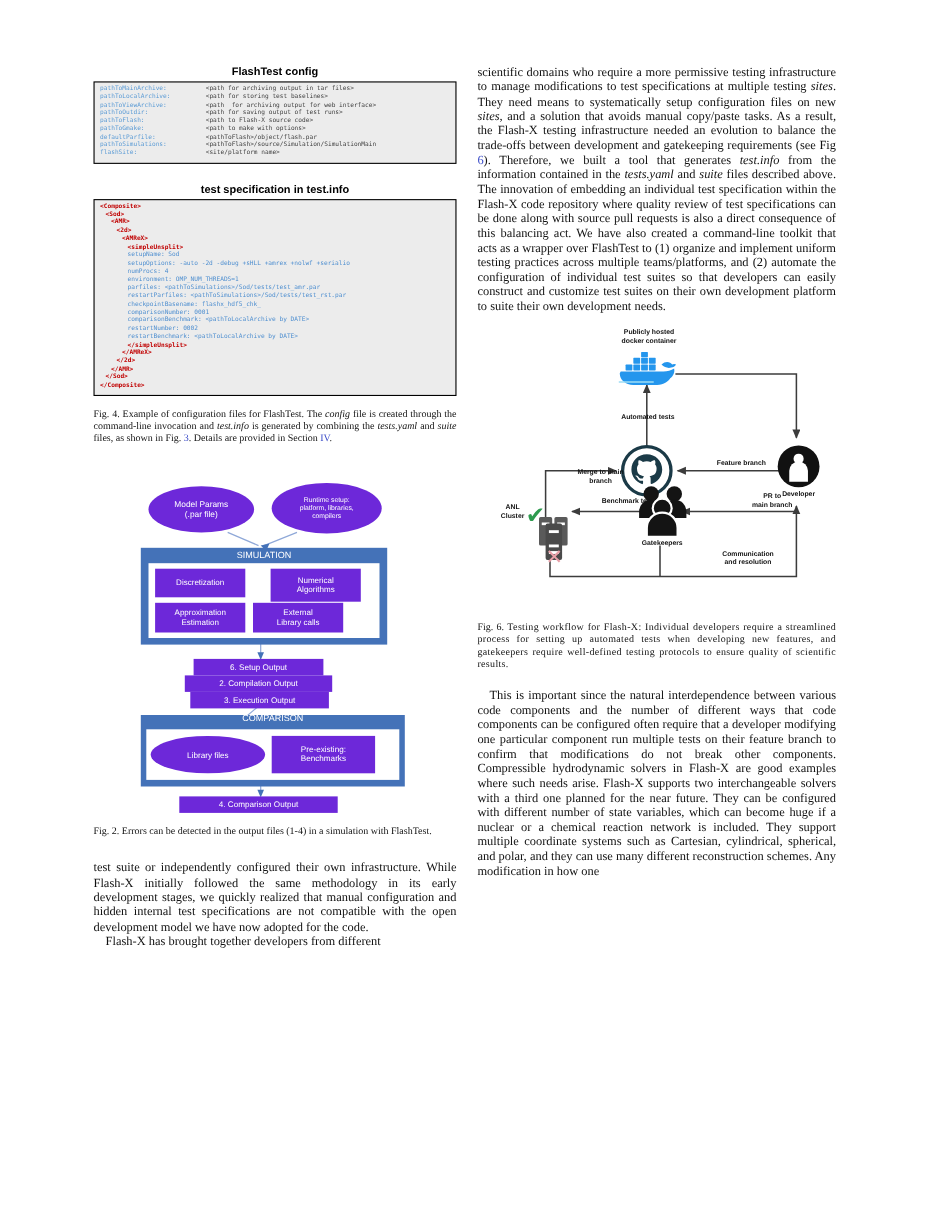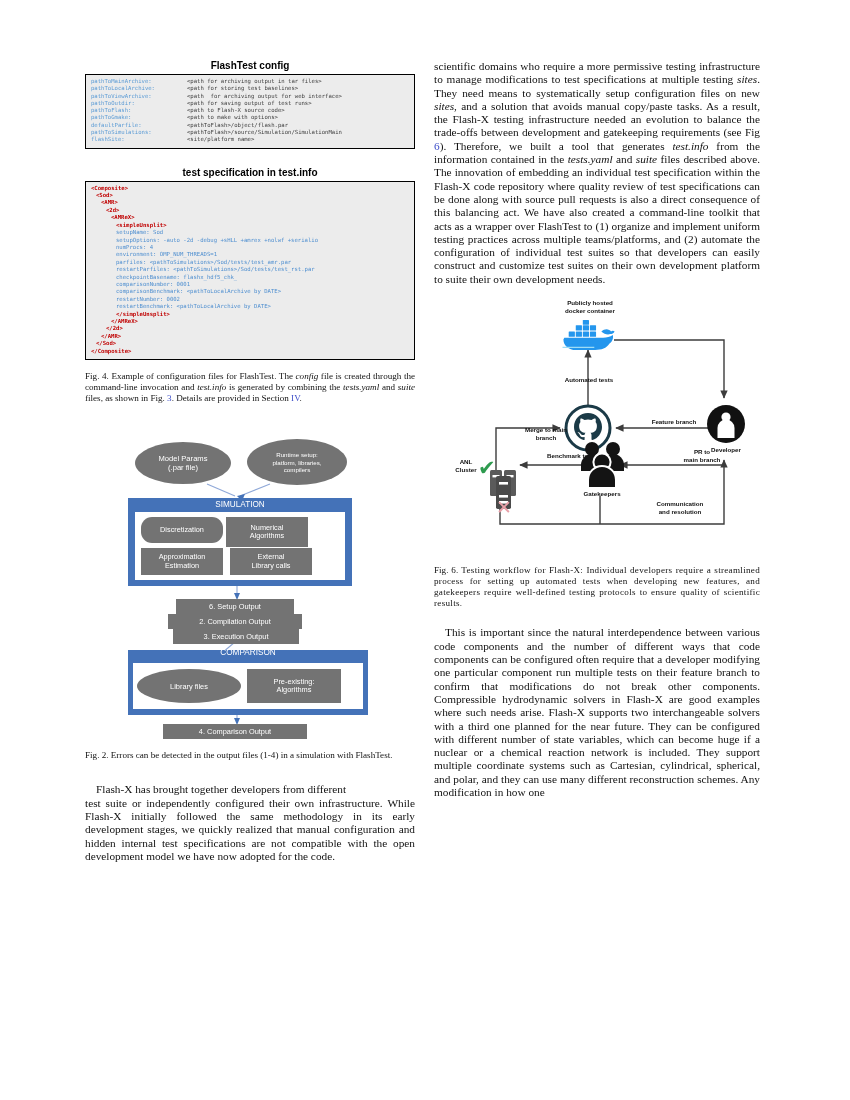--- a/index.html
+++ b/index.html
@@ -62,21 +62,21 @@
   }
   .codebox2 .tag { color:#c00000; font-weight:bold; }
   .codebox2 .key { color:#4f8fd0; }
 
   .cfg-row { display:block; }
   .cfg-k { display:inline-block; width:96px; color:#5b9bd5; }
   .cfg-v { color:#3d3d3d; }
 
   
   .fig5 { position:relative; width:330px; height:310px; }
-  .b { background:#737373; color:#fff;
+  .b { background:#6d28d9; color:#fff;
        font-family:"Liberation Sans", sans-serif;
        display:flex; align-items:center; justify-content:center;
        text-align:center; box-sizing:border-box; }
   .ell { border-radius:50%; }
 
   
   .fig6 { position:relative; width:326px; height:255px; }
   .f6txt { position:absolute; font-family:"Liberation Sans", sans-serif;
            font-weight:bold; font-size:6.2px; color:#111; text-align:center;
            line-height:7.6px; }
@@ -120,50 +120,50 @@
 (.par file)</div>
 
       <div class="b ell" style="position:absolute;left:162px;top:13px;width:100px;height:46px;font-size:6.2px;line-height:7.6px;white-space:pre;">Runtime setup:
 platform, libraries,
 compilers</div>
 
       <div style="position:absolute;left:43px;top:72px;width:224px;height:88px;background:#4472b8;"></div>
       <div style="position:absolute;left:43px;top:72px;width:224px;height:13px;display:flex;align-items:center;justify-content:center;color:#fff;font-family:'Liberation Sans',sans-serif;font-size:8.2px;">SIMULATION</div>
       <div style="position:absolute;left:50px;top:86px;width:210px;height:68px;background:#fff;"></div>
 
-      <div class="b" style="position:absolute;left:56px;top:91px;width:82px;height:26px;font-size:7.3px;line-height:8.6px;white-space:pre;border-radius:11px;">Discretization</div>
-      <div class="b" style="position:absolute;left:141px;top:91px;width:82px;height:30px;font-size:7.3px;line-height:8.6px;white-space:pre;">Numerical
+      <div class="b" style="position:absolute;left:56px;top:91px;width:82px;height:26px;font-size:7.3px;line-height:8.6px;white-space:pre;">Discretization</div>
+      <div class="b" style="position:absolute;left:161px;top:91px;width:82px;height:30px;font-size:7.3px;line-height:8.6px;white-space:pre;">Numerical
 Algorithms</div>
       <div class="b" style="position:absolute;left:56px;top:122px;width:82px;height:27px;font-size:7.3px;line-height:8.6px;white-space:pre;">Approximation
 Estimation</div>
       <div class="b" style="position:absolute;left:145px;top:122px;width:82px;height:27px;font-size:7.3px;line-height:8.6px;white-space:pre;">External
 Library calls</div>
 
       <div class="b" style="position:absolute;left:91px;top:173px;width:118px;height:15px;font-size:7.4px;">6.  Setup Output</div>
       <div class="b" style="position:absolute;left:83px;top:188px;width:134px;height:15px;font-size:7.4px;">2.  Compilation Output</div>
       <div class="b" style="position:absolute;left:88px;top:203px;width:126px;height:15px;font-size:7.4px;">3.  Execution Output</div>
 
       <div style="position:absolute;left:43px;top:224px;width:240px;height:65px;background:#4472b8;"></div>
       <div style="position:absolute;left:43px;top:220px;width:240px;height:12px;display:flex;align-items:center;justify-content:center;color:#fff;font-family:'Liberation Sans',sans-serif;font-size:8.2px;">COMPARISON</div>
       <div style="position:absolute;left:48px;top:237px;width:230px;height:46px;background:#fff;"></div>
 
       <div class="b ell" style="position:absolute;left:52px;top:243px;width:104px;height:34px;font-size:7.4px;">Library files</div>
       <div class="b" style="position:absolute;left:162px;top:243px;width:94px;height:34px;font-size:7.4px;line-height:8.8px;white-space:pre;">Pre-existing:
-Algorithms</div>
+Benchmarks</div>
 
       <div class="b" style="position:absolute;left:78px;top:298px;width:144px;height:15px;font-size:7.4px;">4.  Comparison Output</div>
     </div>
 
     <div class="cap" style="margin-top:14px;">
       <span>Fig. 2.</span><span> Errors can be detected in the output files (1-4) in a simulation with FlashTest.</span>
     </div>
 
     <div style="margin-top:22px;">
+      <p class="body">test suite or independently configured their own infrastructure. While Flash-X initially followed the same methodology in its early development stages, we quickly realized that manual configuration and hidden internal test specifications are not compatible with the open development model we have now adopted for the code.</p>
       <p class="body indent">Flash-X has brought together developers from different</p>
-      <p class="body">test suite or independently configured their own infrastructure. While Flash-X initially followed the same methodology in its early development stages, we quickly realized that manual configuration and hidden internal test specifications are not compatible with the open development model we have now adopted for the code.</p>
     </div>
   </div>
 
   <div class="col-right">
 
     <p class="body"><span>scientific domains who require a more permissive testing infrastructure to manage modifications to test specifications at multiple testing </span><i>sites</i><span>. They need means to systematically setup configuration files on new </span><i>sites</i><span>, and a solution that avoids manual copy/paste tasks. As a result, the Flash-X testing infrastructure needed an evolution to balance the trade-offs between development and gatekeeping requirements (see Fig </span><span class="ref">6</span><span>). Therefore, we built a tool that generates </span><i>test.info</i><span> from the information contained in the </span><i>tests.yaml</i><span> and </span><i>suite</i><span> files described above. The innovation of embedding an individual test specification within the Flash-X code repository where quality review of test specifications can be done along with source pull requests is also a direct consequence of this balancing act. We have also created a command-line toolkit that acts as a wrapper over FlashTest to (1) organize and implement uniform testing practices across multiple teams/platforms, and (2) automate the configuration of individual test suites so that developers can easily construct and customize test suites on their own development platform to suite their own development needs.</span></p>
 
     <div class="fig6" style="margin-top:14px;">
 
       <svg width="326" height="255" style="position:absolute;left:0;top:0;">

